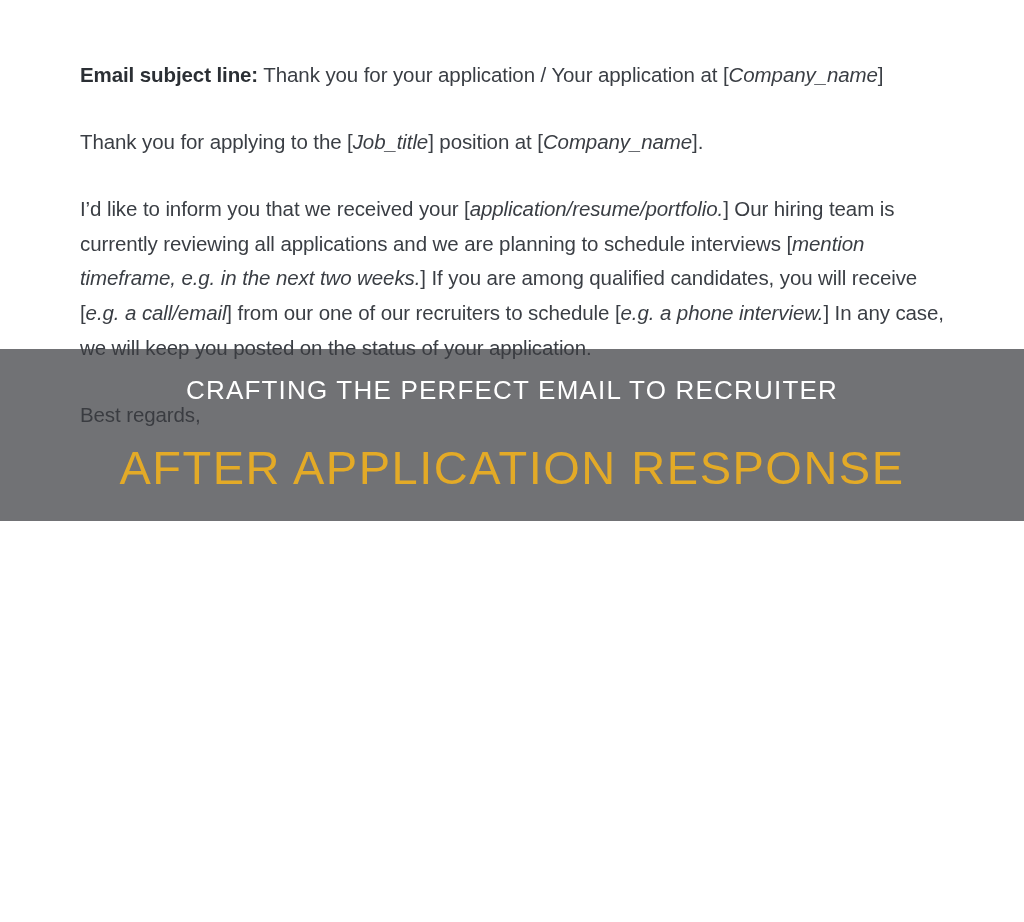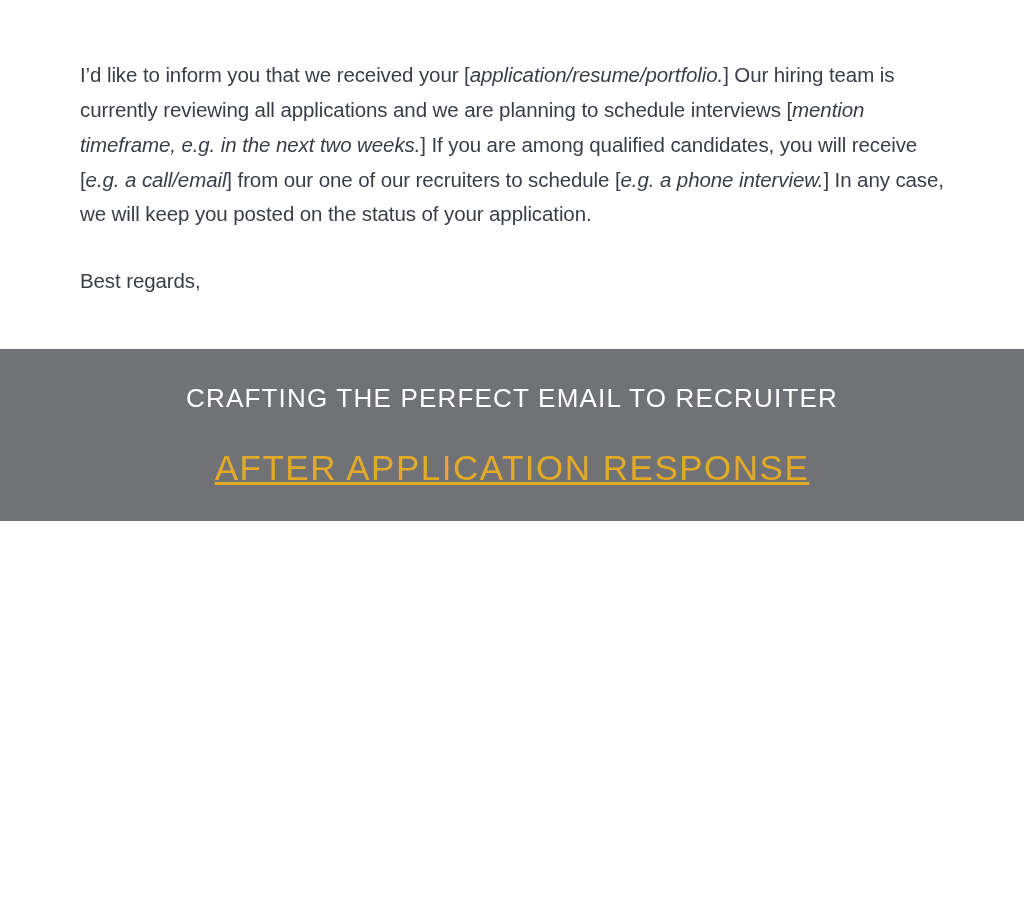--- a/index.html
+++ b/index.html
@@ -49,36 +49,41 @@
     }
     .overlay-line1 {
       color: #ffffff;
       font-size: 26px;
       font-weight: 400;
       letter-spacing: 1.2px;
       margin-bottom: 2px;
     }
     .overlay-line2 {
       color: #e3aa27;
-      font-size: 35px;
+      font-size: 47px;
       font-weight: 400;
       letter-spacing: 1.5px;
-      text-decoration: underline;
     }
     .bottom-space {
       height: 80px;
     }
   </style>
 </head>
 <body>
 
 <div class="content">
 
+  <p class="para">
+    <span class="bold">Email subject line:</span><span> Thank you for your application / Your application at [</span><span class="ital">Company_name</span><span>]</span>
+  </p>
 
 
+  <p class="para">
+    <span>Thank you for applying to the [</span><span class="ital">Job_title</span><span>] position at [</span><span class="ital">Company_name</span><span>].</span>
+  </p>
 
   <p class="para">
     <span>I’d like to inform you that we received your [</span><span class="ital">application/resume/portfolio.</span><span>] Our hiring team is currently reviewing all applications and we are planning to schedule interviews [</span><span class="ital">mention timeframe, e.g. in the next two weeks.</span><span>] If you are among qualified candidates, you will receive [</span><span class="ital">e.g. a call/email</span><span>] from our one of our recruiters to schedule [</span><span class="ital">e.g. a phone interview.</span><span>] In any case, we will keep you posted on the status of your application.</span>
   </p>
 
 
   <p class="para">Best regards,</p>
 
 
   <div class="bottom-space"></div>

